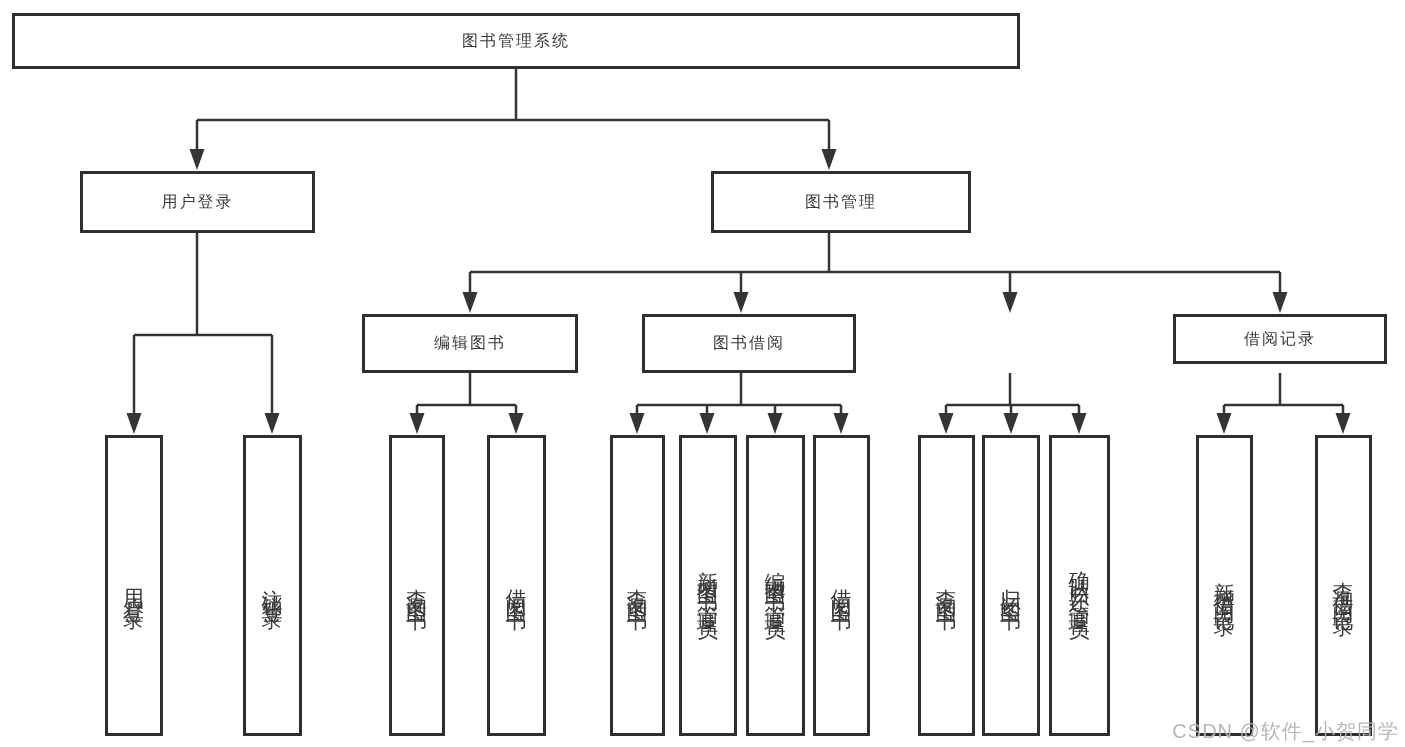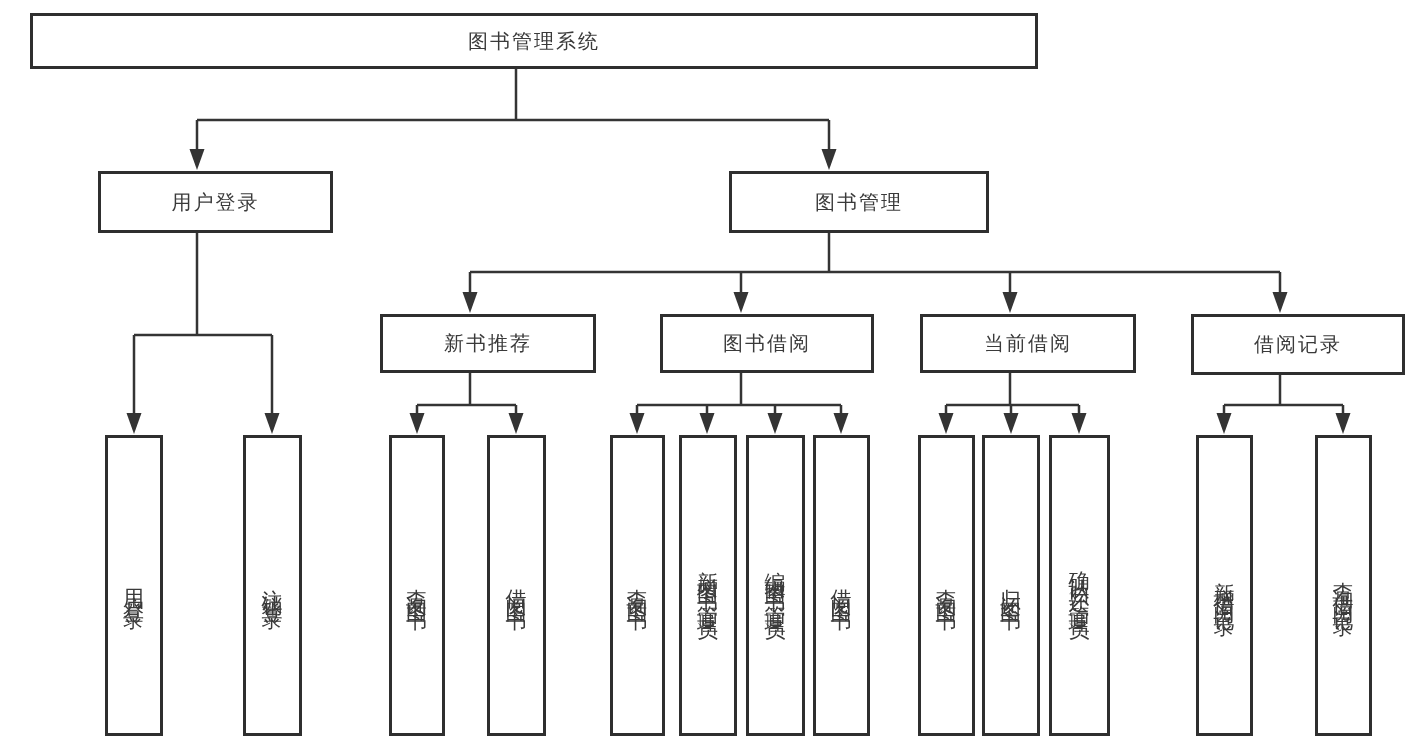--- a/index.html
+++ b/index.html
@@ -26,23 +26,22 @@
     position: absolute;
     box-sizing: border-box;
     border: 3px solid #2f2f2f;
     background: #ffffff;
     display: flex;
     align-items: center;
     justify-content: center;
     color: #3a3a3a;
   }
   .hbox {
-    font-size: 20px;
+    font-size: 16px;
     letter-spacing: 2px;
-    margin-left: 18px;
   }
   .vbox {
     font-size: 21px;
   }
   .vbox .vtext {
     writing-mode: vertical-rl;
     letter-spacing: 7px;
     line-height: 1;
     max-height: 292px;
   }
@@ -100,29 +99,26 @@
   </div>
 
   <div class="node hbox" style="left:80px; top:171px; width:235px; height:62px;">
     <span>用户登录</span>
   </div>
   <div class="node hbox" style="left:711px; top:171px; width:260px; height:62px;">
     <span>图书管理</span>
   </div>
 
   <div class="node hbox" style="left:362px; top:314px; width:216px; height:59px;">
-    <span>新书推荐</span>
+    <span>编辑图书</span>
   </div>
   <div class="node hbox" style="left:642px; top:314px; width:214px; height:59px;">
     <span>图书借阅</span>
   </div>
-  <div class="node hbox" style="left:902px; top:314px; width:216px; height:59px;">
-    <span>当前借阅</span>
-  </div>
-  <div class="node hbox" style="left:1173px; top:314px; width:214px; height:61px;">
+  <div class="node hbox" style="left:1173px; top:314px; width:214px; height:50px;">
     <span>借阅记录</span>
   </div>
 
   <div class="node vbox" style="left:105px; top:435px; width:58px; height:301px;">
     <span class="vtext">用户登录</span>
   </div>
   <div class="node vbox" style="left:243px; top:435px; width:59px; height:301px;">
     <span class="vtext">注销登录</span>
   </div>
 
@@ -156,14 +152,15 @@
     <span class="vtext">确认归还（管理员）</span>
   </div>
 
   <div class="node vbox" style="left:1196px; top:435px; width:57px; height:301px;">
     <span class="vtext">新增借阅记录</span>
   </div>
   <div class="node vbox" style="left:1315px; top:435px; width:57px; height:301px;">
     <span class="vtext">查询借阅记录</span>
   </div>
 
+  <div class="watermark">CSDN @软件_小贺同学</div>
 
 </div>
 
 </body></html>

